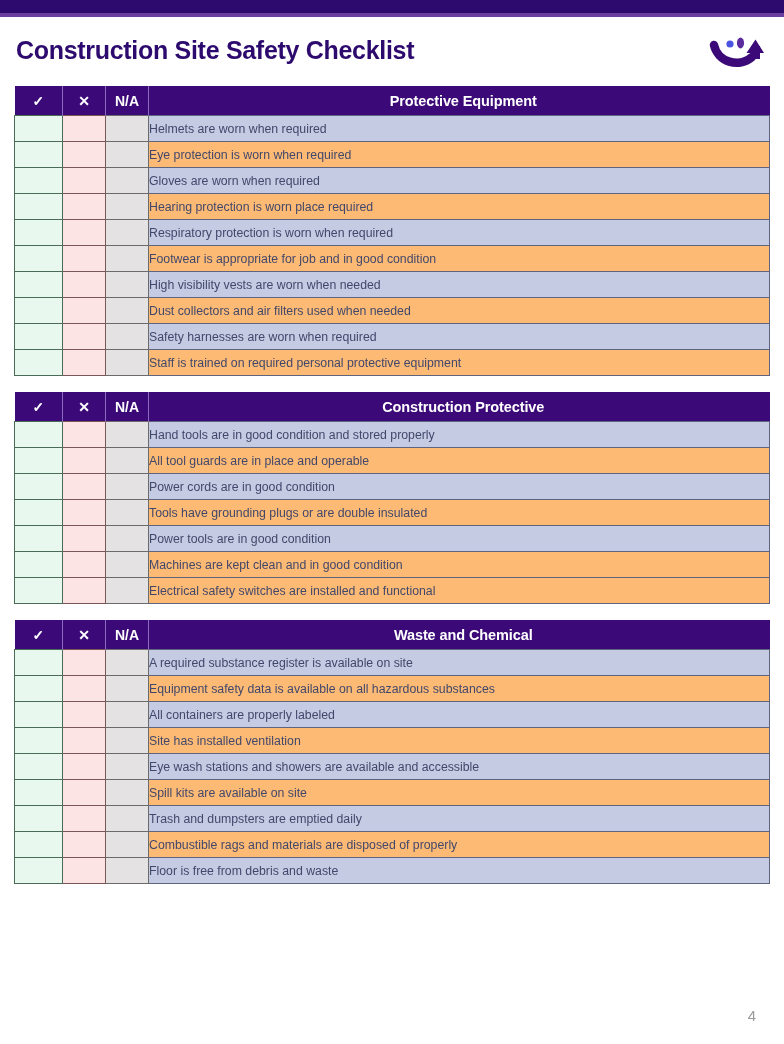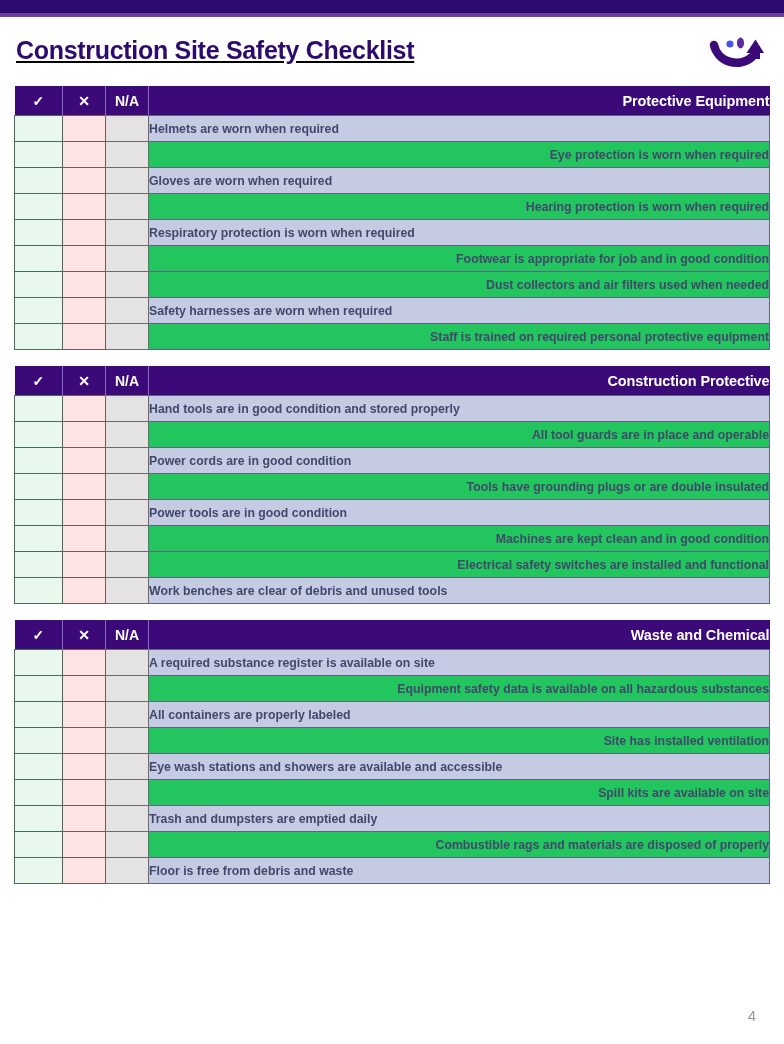--- a/index.html
+++ b/index.html
@@ -35,21 +35,20 @@
   #page-header {
     position: absolute;
     top: 17px; left: 0;
     width: 784px;
     height: 67px;
     display: flex;
     align-items: center;
     justify-content: space-between;
     padding: 0 16px 0 16px;
     box-sizing: border-box;
-    text-decoration: underline;
   }
   #page-title {
     font-size: 25px;
     font-weight: bold;
     color: #2d0a6e;
     letter-spacing: -0.3px;
     white-space: nowrap;
   }
   #brand-logo {
     width: 62px;
@@ -85,21 +84,21 @@
     padding: 0;
     border: none;
     vertical-align: middle;
   }
   .section-header th.mark-head {
     text-align: center;
     border-right: 1px solid #8a6bbd;
     font-size: 14px;
   }
   .section-header th.title-head {
-    text-align: right;
+    text-align: center;
     padding-left: 8px;
     font-size: 14.5px;
     letter-spacing: -0.1px;
   }
 
   .checklist-row td {
     height: 25px;
     padding: 0;
     border: 1px solid #6f6f6f;
     vertical-align: middle;
@@ -108,24 +107,23 @@
   .cell-cross { background: #fce4e4; border-color: #7a5656 !important; }
   .cell-na    { background: #e4e2e2; border-color: #6b6b6b !important; }
 
   .cell-desc {
     padding-left: 10px;
     font-size: 12.3px;
     color: #42486b;
     border-color: #5d6480 !important;
     white-space: nowrap;
     overflow: hidden;
-    font-weight: bold;
   }
   .checklist-row.odd  .cell-desc { background: #c4cbe3; }
-  .checklist-row.even .cell-desc { background: #22c55e; text-align: right; }
+  .checklist-row.even .cell-desc { background: #fdba74; }
 
   
   #page-number {
     position: absolute;
     right: 28px;
     bottom: 20px;
     font-size: 15px;
     color: #9a9a9a;
   }
 </style>
@@ -178,33 +176,39 @@
         <tr class="checklist-row odd">
           <td class="cell-check"></td>
           <td class="cell-cross"></td>
           <td class="cell-na"></td>
           <td class="cell-desc">Gloves are worn when required</td>
         </tr>
         <tr class="checklist-row even">
           <td class="cell-check"></td>
           <td class="cell-cross"></td>
           <td class="cell-na"></td>
-          <td class="cell-desc">Hearing protection is worn when required</td>
+          <td class="cell-desc">Hearing protection is worn place required</td>
         </tr>
         <tr class="checklist-row odd">
           <td class="cell-check"></td>
           <td class="cell-cross"></td>
           <td class="cell-na"></td>
           <td class="cell-desc">Respiratory protection is worn when required</td>
         </tr>
         <tr class="checklist-row even">
           <td class="cell-check"></td>
           <td class="cell-cross"></td>
           <td class="cell-na"></td>
           <td class="cell-desc">Footwear is appropriate for job and in good condition</td>
+        </tr>
+        <tr class="checklist-row odd">
+          <td class="cell-check"></td>
+          <td class="cell-cross"></td>
+          <td class="cell-na"></td>
+          <td class="cell-desc">High visibility vests are worn when needed</td>
         </tr>
         <tr class="checklist-row even">
           <td class="cell-check"></td>
           <td class="cell-cross"></td>
           <td class="cell-na"></td>
           <td class="cell-desc">Dust collectors and air filters used when needed</td>
         </tr>
         <tr class="checklist-row odd">
           <td class="cell-check"></td>
           <td class="cell-cross"></td>
@@ -270,26 +274,20 @@
           <td class="cell-cross"></td>
           <td class="cell-na"></td>
           <td class="cell-desc">Machines are kept clean and in good condition</td>
         </tr>
         <tr class="checklist-row even">
           <td class="cell-check"></td>
           <td class="cell-cross"></td>
           <td class="cell-na"></td>
           <td class="cell-desc">Electrical safety switches are installed and functional</td>
         </tr>
-        <tr class="checklist-row odd">
-          <td class="cell-check"></td>
-          <td class="cell-cross"></td>
-          <td class="cell-na"></td>
-          <td class="cell-desc">Work benches are clear of debris and unused tools</td>
-        </tr>
       </tbody>
     </table>
     <table class="checklist-table">
       <colgroup>
         <col class="col-check">
         <col class="col-cross">
         <col class="col-na">
         <col>
       </colgroup>
       <thead>

